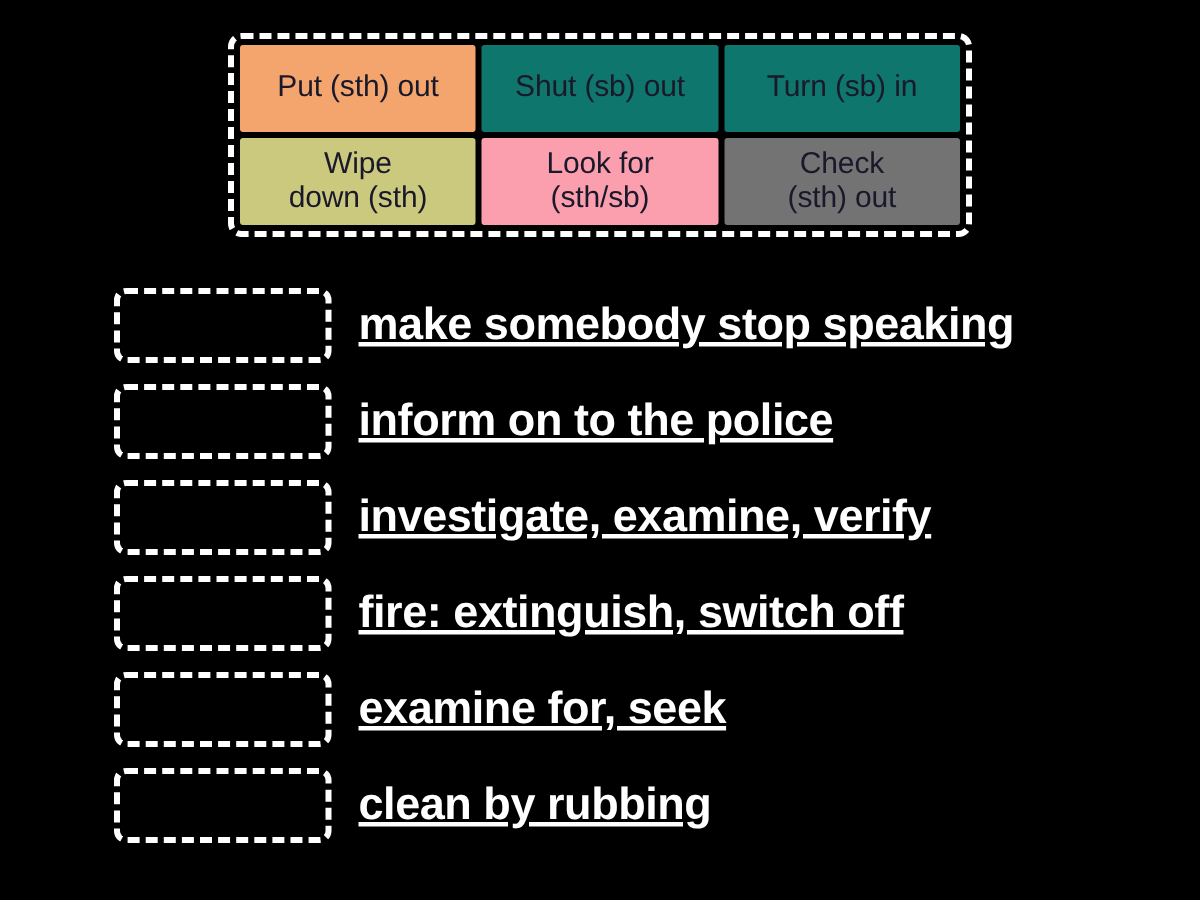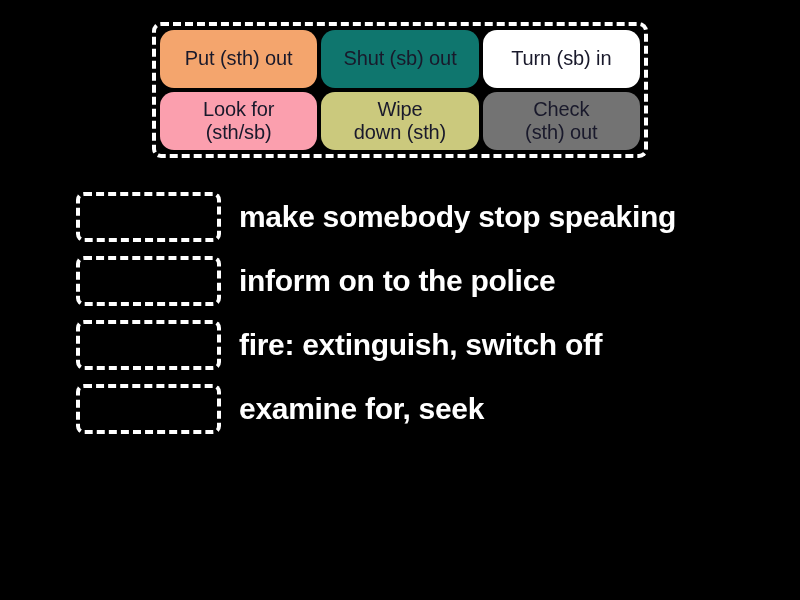--- a/index.html
+++ b/index.html
@@ -40,21 +40,21 @@
     flex: 1 1 0;
     display: flex;
     align-items: center;
     justify-content: center;
     text-align: center;
     color: #19192b;
     font-size: 20px;
     font-weight: 500;
     line-height: 1.16;
     letter-spacing: -0.1px;
-    border-radius: 14px;
+    border-radius: 2px;
     white-space: pre-line;
     user-select: none;
     cursor: grab;
   }
 
   
   #question-list {
     position: absolute;
     left: 76px;
     top: 192px;
@@ -77,61 +77,70 @@
   }
   .question-text {
     margin-left: 18px;
     color: #ffffff;
     font-size: 30px;
     font-weight: 600;
     line-height: 1;
     letter-spacing: -0.3px;
     white-space: nowrap;
     user-select: none;
+    text-decoration: underline;
   }
 </style>
 </head>
 <body style="background-color: rgb(0, 0, 0);">
 
 <div id="tile-bank">
 
   <div class="tile-row">
     <div class="tile" style="background-color: rgb(244, 165, 109); color: rgb(25, 25, 43);">Put (sth) out</div>
     <div class="tile" style="background-color: #0f766e; color: rgb(25, 25, 43);">Shut (sb) out</div>
-    <div class="tile" style="background-color: #ffffff; color: rgb(25, 25, 43);">Turn (sb) in</div>
+    <div class="tile" style="background-color: #0f766e; color: rgb(25, 25, 43);">Turn (sb) in</div>
   </div>
 
   <div class="tile-row">
+    <div class="tile" style="background-color: rgb(203, 201, 125); color: rgb(25, 25, 43);">Wipe
+down (sth)</div>
     <div class="tile" style="background-color: rgb(251, 159, 174); color: rgb(25, 25, 43);">Look for
 (sth/sb)</div>
-    <div class="tile" style="background-color: rgb(203, 201, 125); color: rgb(25, 25, 43);">Wipe
-down (sth)</div>
     <div class="tile" style="background-color: #737373; color: rgb(25, 25, 43);">Check
 (sth) out</div>
   </div>
 
 </div>
 
 <div id="question-list">
 
   <div class="question-row">
     <div class="drop-zone"></div>
     <div class="question-text">make somebody stop speaking</div>
   </div>
 
   <div class="question-row">
     <div class="drop-zone"></div>
     <div class="question-text">inform on to the police</div>
   </div>
 
+  <div class="question-row">
+    <div class="drop-zone"></div>
+    <div class="question-text">investigate, examine, verify</div>
+  </div>
 
   <div class="question-row">
     <div class="drop-zone"></div>
     <div class="question-text">fire: extinguish, switch off</div>
   </div>
 
   <div class="question-row">
     <div class="drop-zone"></div>
     <div class="question-text">examine for, seek</div>
   </div>
 
+  <div class="question-row">
+    <div class="drop-zone"></div>
+    <div class="question-text">clean by rubbing</div>
+  </div>
 
 </div>
 
 </body></html>

